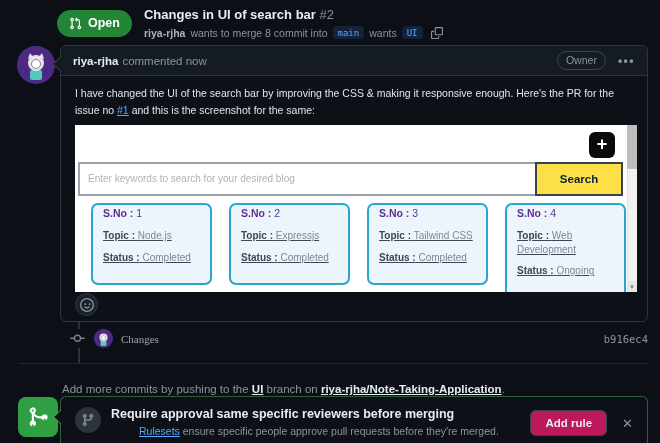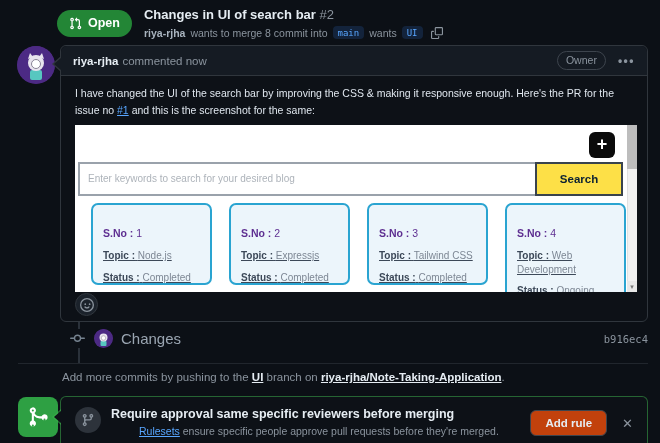--- a/index.html
+++ b/index.html
@@ -80,46 +80,46 @@
   }
   .search-input::placeholder { color:#adb3ba; }
   .search-btn {
     width:88px; background:#fde047; border:2px solid #39434d;
     color:#0c2233; font-weight:bold; font-size:11.5px; cursor:pointer;
     font-family:"Liberation Sans","DejaVu Sans",sans-serif;
   }
   .cards { position:absolute; top:78px; left:16px; display:flex; gap:17px; }
   .card {
     width:121px; height:82px; background:#ecf5fb;
-    border:2px solid #2aa4d1; border-radius:7px; padding:20px 10px;
+    border:2px solid #2aa4d1; border-radius:7px; padding:0 10px;
     font-size:10px;
   }
   .card-tall { height:100px; }
   .card .sno { color:#5e2f91; font-weight:bold; font-size:10.5px; }
   .card .sno .val { font-weight:normal; color:#5e2f91; }
   .card .row { margin-top:8px; color:#3c4858; font-weight:bold; line-height:1.35;text-decoration:underline; }
   .card .row .val { font-weight:normal; color:#7d8794; }
 
   .emoji-btn {
     position:absolute; left:14px; top:247px; width:23px; height:23px;
     border-radius:50%; border:1px solid #30363d; background:#1b222b;
     display:flex; align-items:center; justify-content:center; color:#8b949e; cursor:pointer;
   }
 
   
   .timeline-line { position:absolute; left:78px; top:322px; width:1.5px; height:42px; background:#2a313a; }
   .commit-row { position:absolute; left:60px; top:329px; width:588px; display:flex; align-items:center; gap:8px; }
   .commit-icon { background:#0c1016; color:#768390; padding:2px 1px; margin-left:9px; }
-  .commit-label { font-size:15px; color:#9aa5b1; }
+  .commit-label { font-size:11px; color:#9aa5b1;font-family:Liberation Serif, serif; }
   .commit-hash { margin-left:auto; font-size:10.5px; color:#8b949e; font-family:"DejaVu Sans Mono","Liberation Mono",monospace; }
 
   .divider { position:absolute; left:18px; right:12px; top:363px; height:1px; background:#21262d; }
 
   
-  .push-note { position:absolute; left:62px; top:371px; font-size:11.5px; color:#8b949e; }
+  .push-note { position:absolute; left:62px; top:383px; font-size:11.5px; color:#8b949e; }
   .push-note .strong-link { color:#e6edf3; font-weight:bold; text-decoration:underline; cursor:pointer; }
 
   
   .merge-icon-box {
     position:absolute; left:18px; top:397px; width:40px; height:40px;
     background:#2ea043; border-radius:8px; display:flex; align-items:center; justify-content:center; color:#fff;
   }
   .merge-panel {
     position:absolute; left:60px; top:396px; width:588px; height:58px;
     background:#0d1117; border:1px solid rgba(63,185,80,0.5); border-radius:6px;
@@ -129,21 +129,21 @@
   .merge-content { display:flex; align-items:flex-start; padding:10px 14px; gap:10px; }
   .rule-circle-icon {
     width:26px; height:26px; border-radius:50%; background:#2d333b;
     display:flex; align-items:center; justify-content:center; color:#8b949e; flex:0 0 auto;
   }
   .rule-title { font-size:12.5px; font-weight:bold; color:#e6edf3; }
   .rule-sub { margin-top:4px; font-size:10.5px; color:#8b949e;margin-left:28px; }
   .rulesets-link { color:#58a6ff; text-decoration:underline; cursor:pointer; }
   .merge-right { margin-left:auto; display:flex; align-items:center; gap:15px; margin-top:3px; }
   .add-rule-btn {
-    background:#c2410c; border:1px solid #3d444d; border-radius:6px;
+    background:#be185d; border:1px solid #3d444d; border-radius:6px;
     padding:6px 14px; font-size:11.5px; font-weight:bold; color:#e6edf3; cursor:pointer;
     font-family:"Liberation Sans","DejaVu Sans",sans-serif;
   }
   .close-x { color:#8b949e; font-size:13px; cursor:pointer; }
 </style>
 </head>
 <body>
 
 <div class="pr-header">
   <div class="open-badge">

